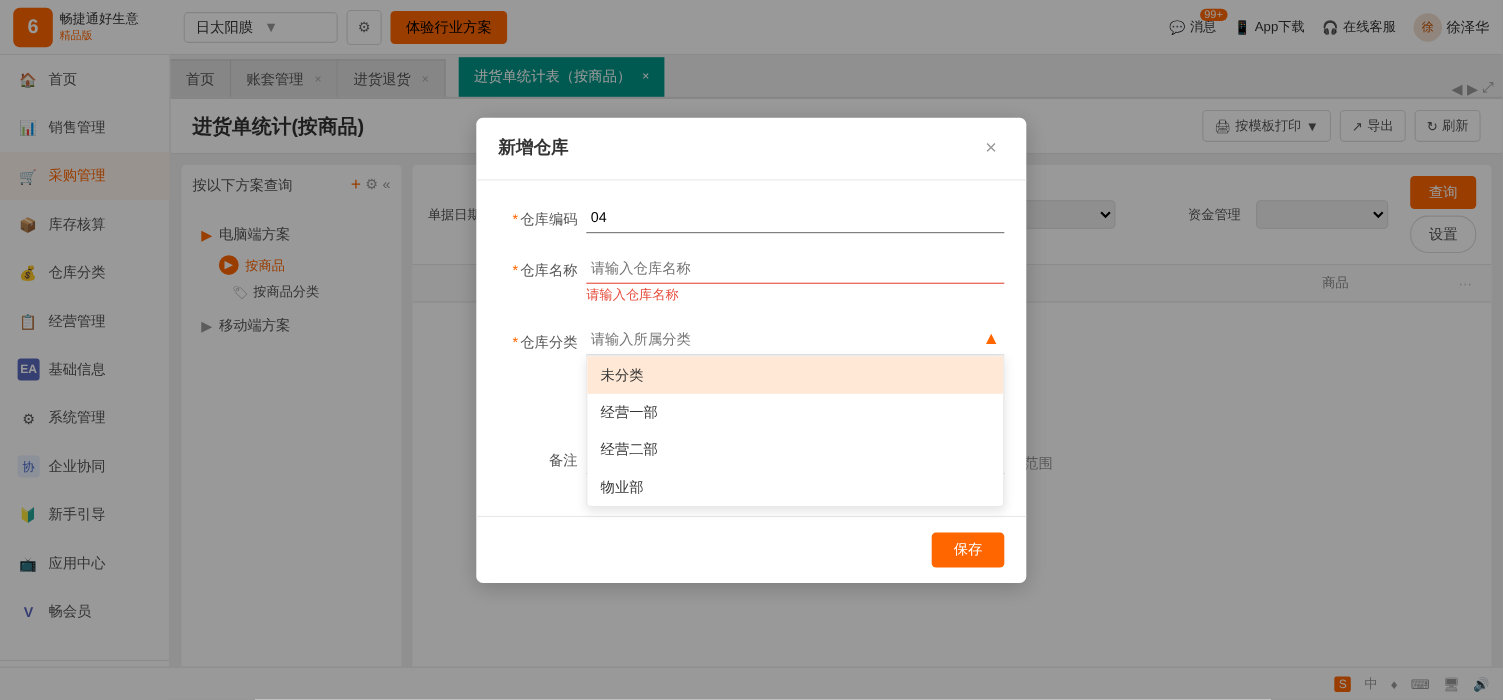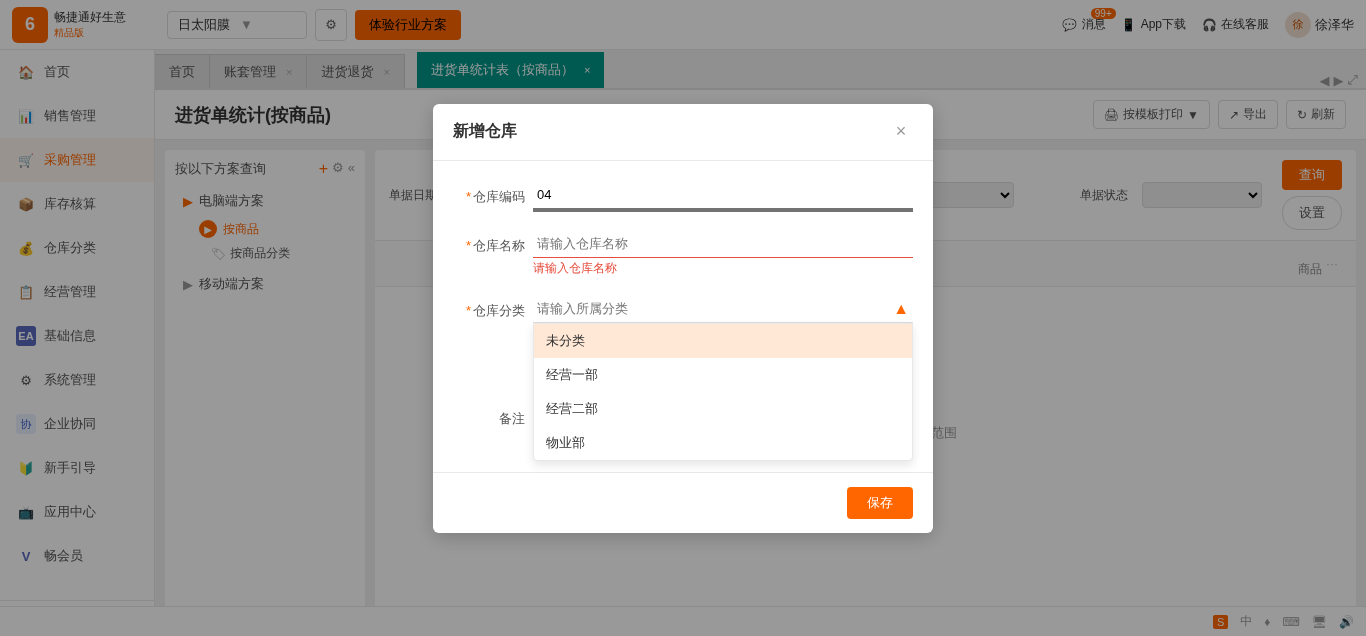--- a/index.html
+++ b/index.html
@@ -179,21 +179,21 @@
     .left-panel {
       width: 200px;
       background: #fff;
       border-radius: 4px;
       padding: 10px;
       flex-shrink: 0;
     }
     .left-panel-header {
       display: flex; align-items: center; justify-content: space-between;
       font-size: 13px; color: #555;
-      margin-bottom: 8px;
+      margin-bottom: 20px;
     }
     .left-panel-header .icons { display: flex; gap: 4px; }
     .scheme-item {
       display: flex; align-items: center;
       padding: 6px 8px;
       cursor: pointer;
       color: #555;
       font-size: 13px;
       gap: 6px;
     }
@@ -303,21 +303,21 @@
     }
     .form-label.required::before {
       content: '*';
       color: #f60;
       margin-right: 2px;
     }
     .form-field { flex: 1; }
     .form-input {
       width: 100%;
       border: none;
-      border-bottom: 4px solid #737373;
+      border-bottom: 1px solid #737373;
       padding: 6px 4px;
       font-size: 13px;
       outline: none;
     }
     .form-input.error {
       border-bottom: 1px solid #e74c3c;
     }
     .error-msg {
       color: #e74c3c;
       font-size: 12px;
@@ -603,33 +603,33 @@
           <div class="filter-bar">
             <span class="filter-label">单据日期</span>
             <input class="filter-input" placeholder="开始日期" style="">
             <span style="color:#ccc;">—</span>
             <input class="filter-input" placeholder="结束日期" style="">
             <span class="filter-label">付款状态</span>
             <select class="filter-select">
               <option></option>
             </select>
             <div style="flex:1;"></div>
-            <span class="filter-label" style="margin-right:4px;">单据状态</span>
+            <span class="filter-label" style="margin-right:4px;">资金管理</span>
             <select class="filter-select">
               <option></option>
             </select>
             <div style="display:flex;flex-direction:column;gap:6px;margin-left:10px;">
               <button class="btn-primary">查询</button>
               <button class="btn-cancel">设置</button>
             </div>
           </div>
 
           <div class="table-header">
             <span style="flex:1;"></span>
-            <span style="width:120px;text-align:right;margin-top:12px;">商品</span>
+            <span style="width:120px;text-align:left;">商品</span>
             <span style="width:20px;text-align:center;color:#bbb;">···</span>
           </div>
 
           <div class="empty-state">
             <div style="width:80px;height:60px;margin-bottom:10px;">
               <svg viewBox="0 0 80 60" width="80" height="60">
                 <ellipse cx="40" cy="50" rx="30" ry="8" fill="#f0e8d8" opacity="0.6"></ellipse>
                 <rect x="20" y="20" width="40" height="28" rx="3" fill="#e8d5b0" stroke="#d4b88a" stroke-width="1"></rect>
                 <rect x="24" y="14" width="32" height="10" rx="2" fill="#f0c080" stroke="#d4a050" stroke-width="1"></rect>
                 <circle cx="50" cy="36" r="6" fill="#f06020" opacity="0.8"></circle>

